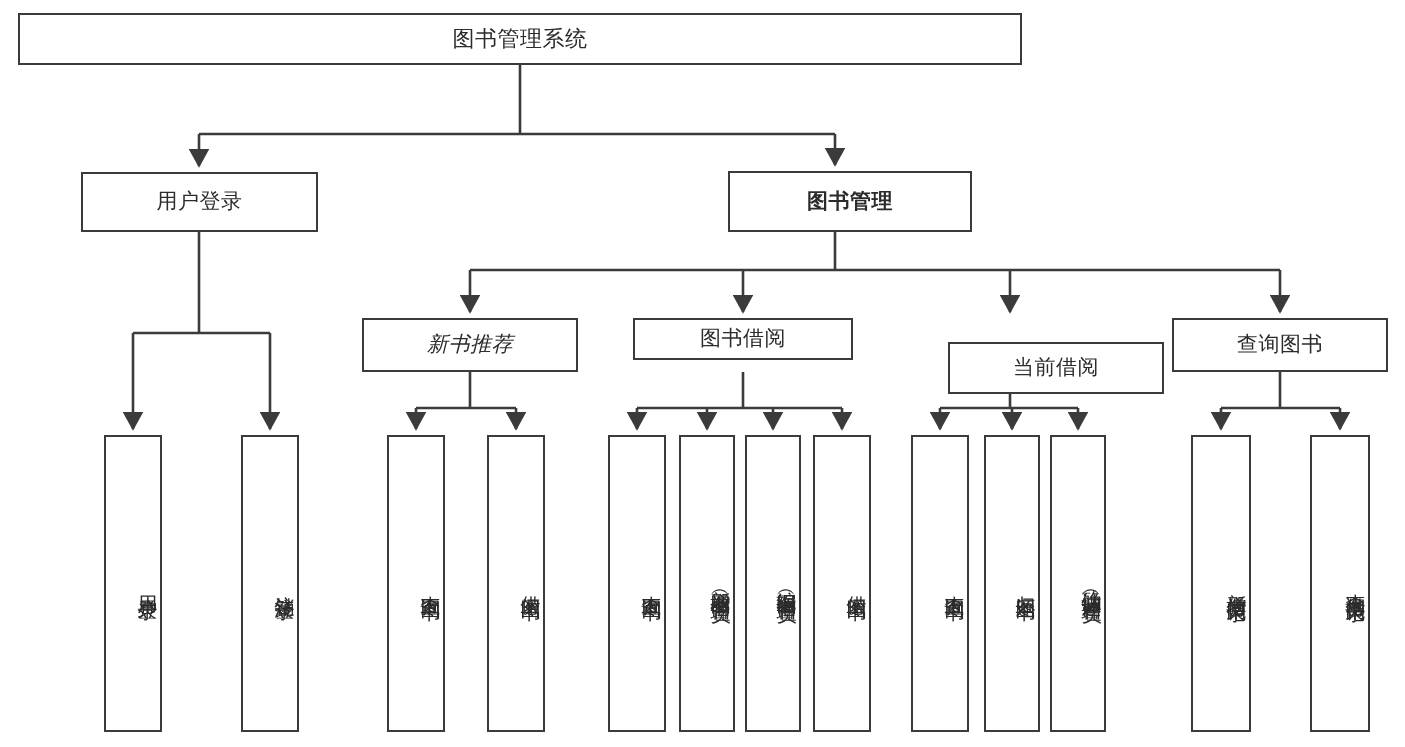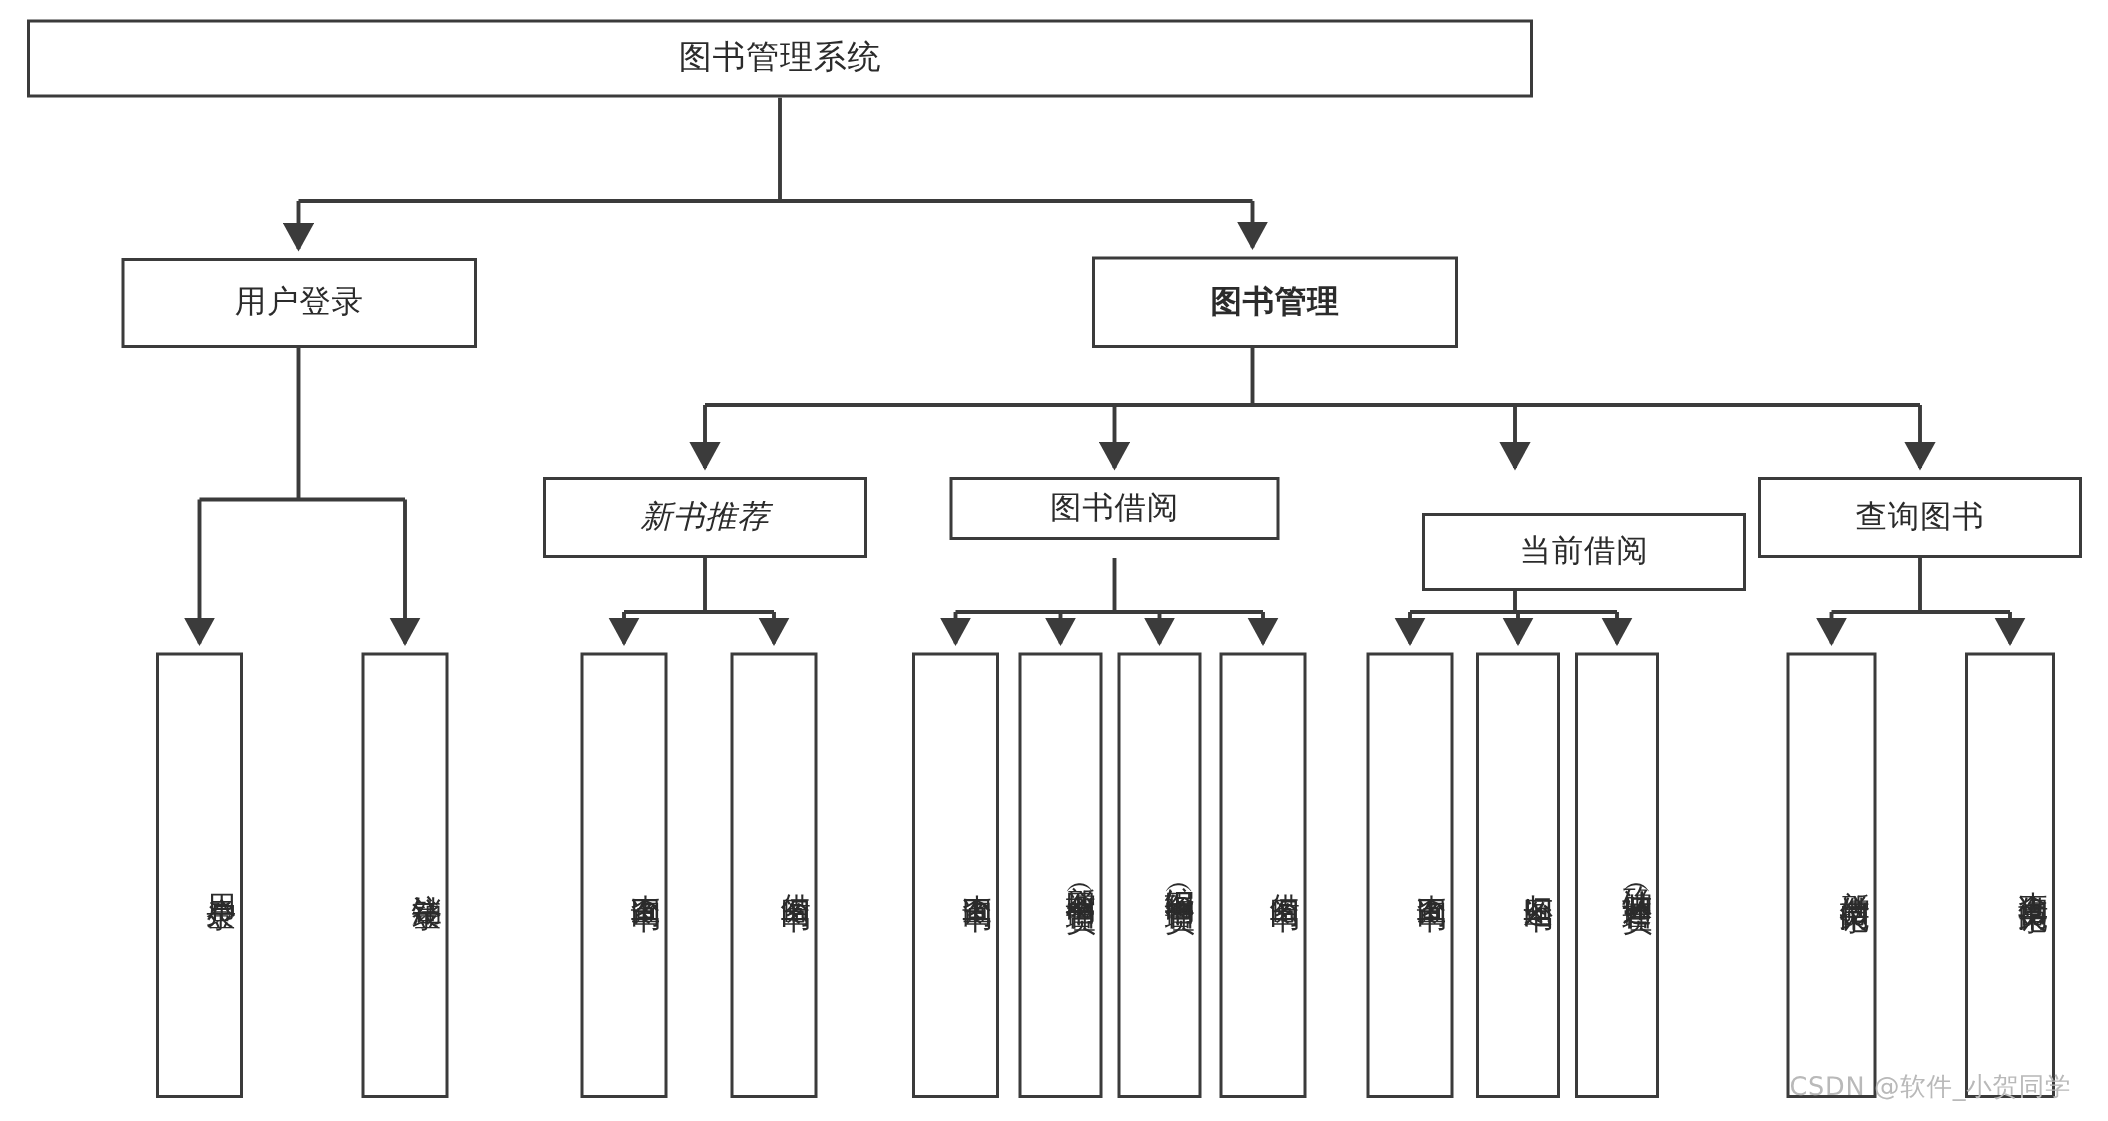--- a/index.html
+++ b/index.html
@@ -184,15 +184,14 @@
     <span class="vlabel">确认归还（管理员）</span>
   </div>
 
   <div class="node vert" style="left:1191px; top:435px; width:60px; height:297px;">
     <span class="vlabel">新增借阅记录</span>
   </div>
   <div class="node vert" style="left:1310px; top:435px; width:60px; height:297px;">
     <span class="vlabel">查询借阅记录</span>
   </div>
 
-  <div class="watermark" style="left:1193px; top:713px;">CSDN @软件_小贺同学</div>
 
 </div>
 
 </body></html>

